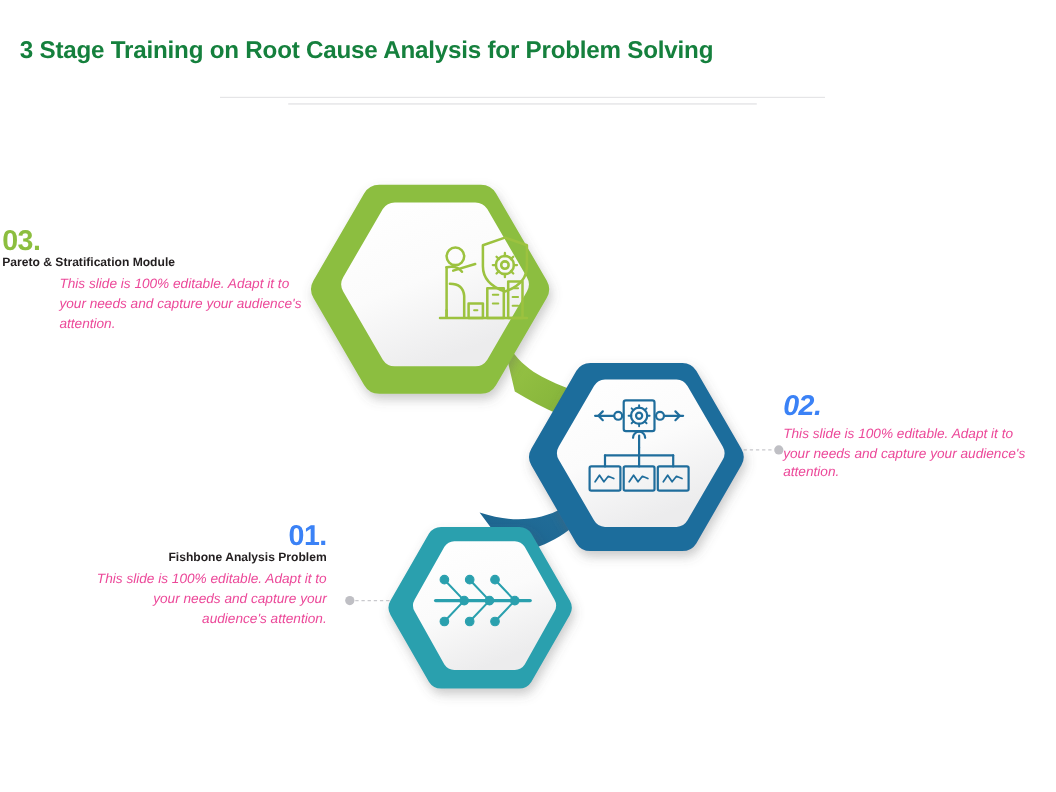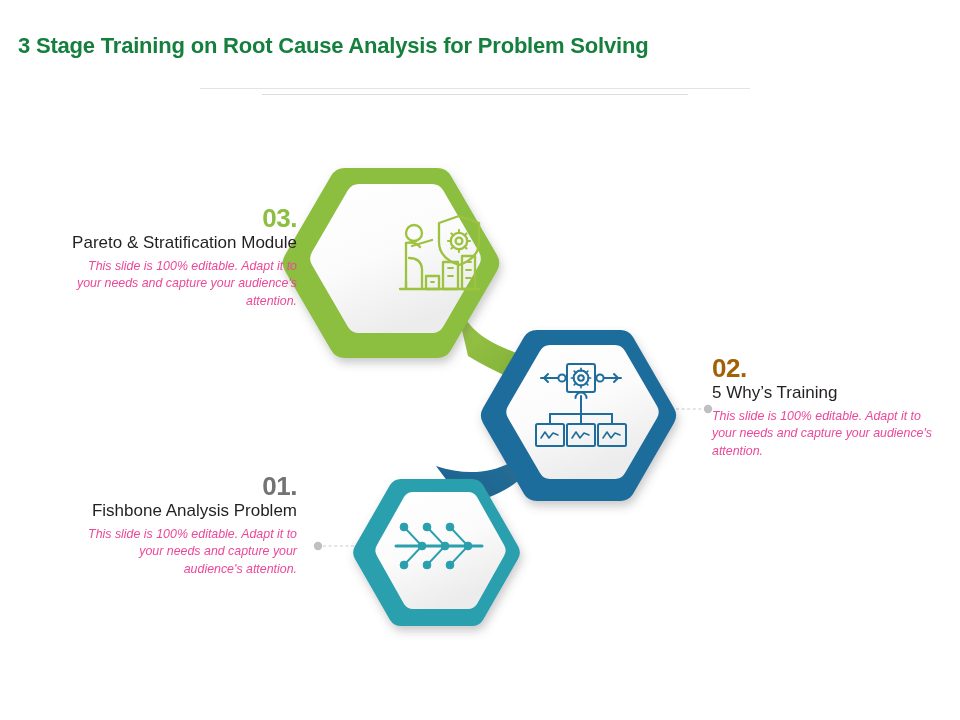--- a/index.html
+++ b/index.html
@@ -59,60 +59,60 @@
   
   .stage-text { position: absolute; }
 
   .stage-num {
     font-size: 26px;
     font-weight: bold;
     line-height: 1.04;
     letter-spacing: -0.5px;
   }
   .stage-head {
-    font-size: 17px;
-    font-weight: normal;
+    font-size: 11px;
+    font-weight: bold;
     color: #231f20;
     line-height: 1.22;
     margin-top: 1px;
     white-space: nowrap;
   }
   .stage-body {
     font-size: 12.4px;
     font-style: italic;
     color: #ec4899;
     line-height: 1.42;
     margin-top: 4px;
   }
 
   #stage-03-text {
-    left: 14px;
+    left: 2px;
     top: 205px;
     width: 283px;
-    text-align: right;
+    text-align: left;
   }
   #stage-03-text .stage-num { color: #8cbe3f; }
   #stage-03-text .stage-body { padding-left: 52px; }
 
   #stage-02-text {
     left: 712px;
     top: 355px;
     width: 240px;
     text-align: left;
   }
-  #stage-02-text .stage-num { color: #a16207; }
+  #stage-02-text .stage-num { color: #3b82f6; font-style: italic; }
   #stage-02-text .stage-body { padding-right: 18px; }
 
   #stage-01-text {
     left: 34px;
     top: 473px;
     width: 263px;
     text-align: right;
   }
-  #stage-01-text .stage-num { color: #737373; }
+  #stage-01-text .stage-num { color: #3b82f6; }
   #stage-01-text .stage-body { padding-left: 44px; }
 </style>
 </head>
 <body>
 
 <div id="slide-title">3 Stage Training on Root Cause Analysis for Problem Solving</div>
 <div class="divider-wide"></div>
 <div class="divider-narrow"></div>
 
 <svg id="diagram" viewBox="0 0 960 720">
@@ -366,21 +366,20 @@
 </svg>
 
 <div class="stage-text" id="stage-03-text">
   <div class="stage-num">03.</div>
   <div class="stage-head">Pareto &amp; Stratification Module</div>
   <div class="stage-body">This slide is 100% editable. Adapt it to your needs and capture your audience's attention.</div>
 </div>
 
 <div class="stage-text" id="stage-02-text">
   <div class="stage-num">02.</div>
-  <div class="stage-head">5 Why’s Training</div>
   <div class="stage-body">This slide is 100% editable. Adapt it to your needs and capture your audience's attention.</div>
 </div>
 
 <div class="stage-text" id="stage-01-text">
   <div class="stage-num">01.</div>
   <div class="stage-head">Fishbone Analysis Problem</div>
   <div class="stage-body">This slide is 100% editable. Adapt it to your needs and capture your audience's attention.</div>
 </div>
 
 </body></html>

